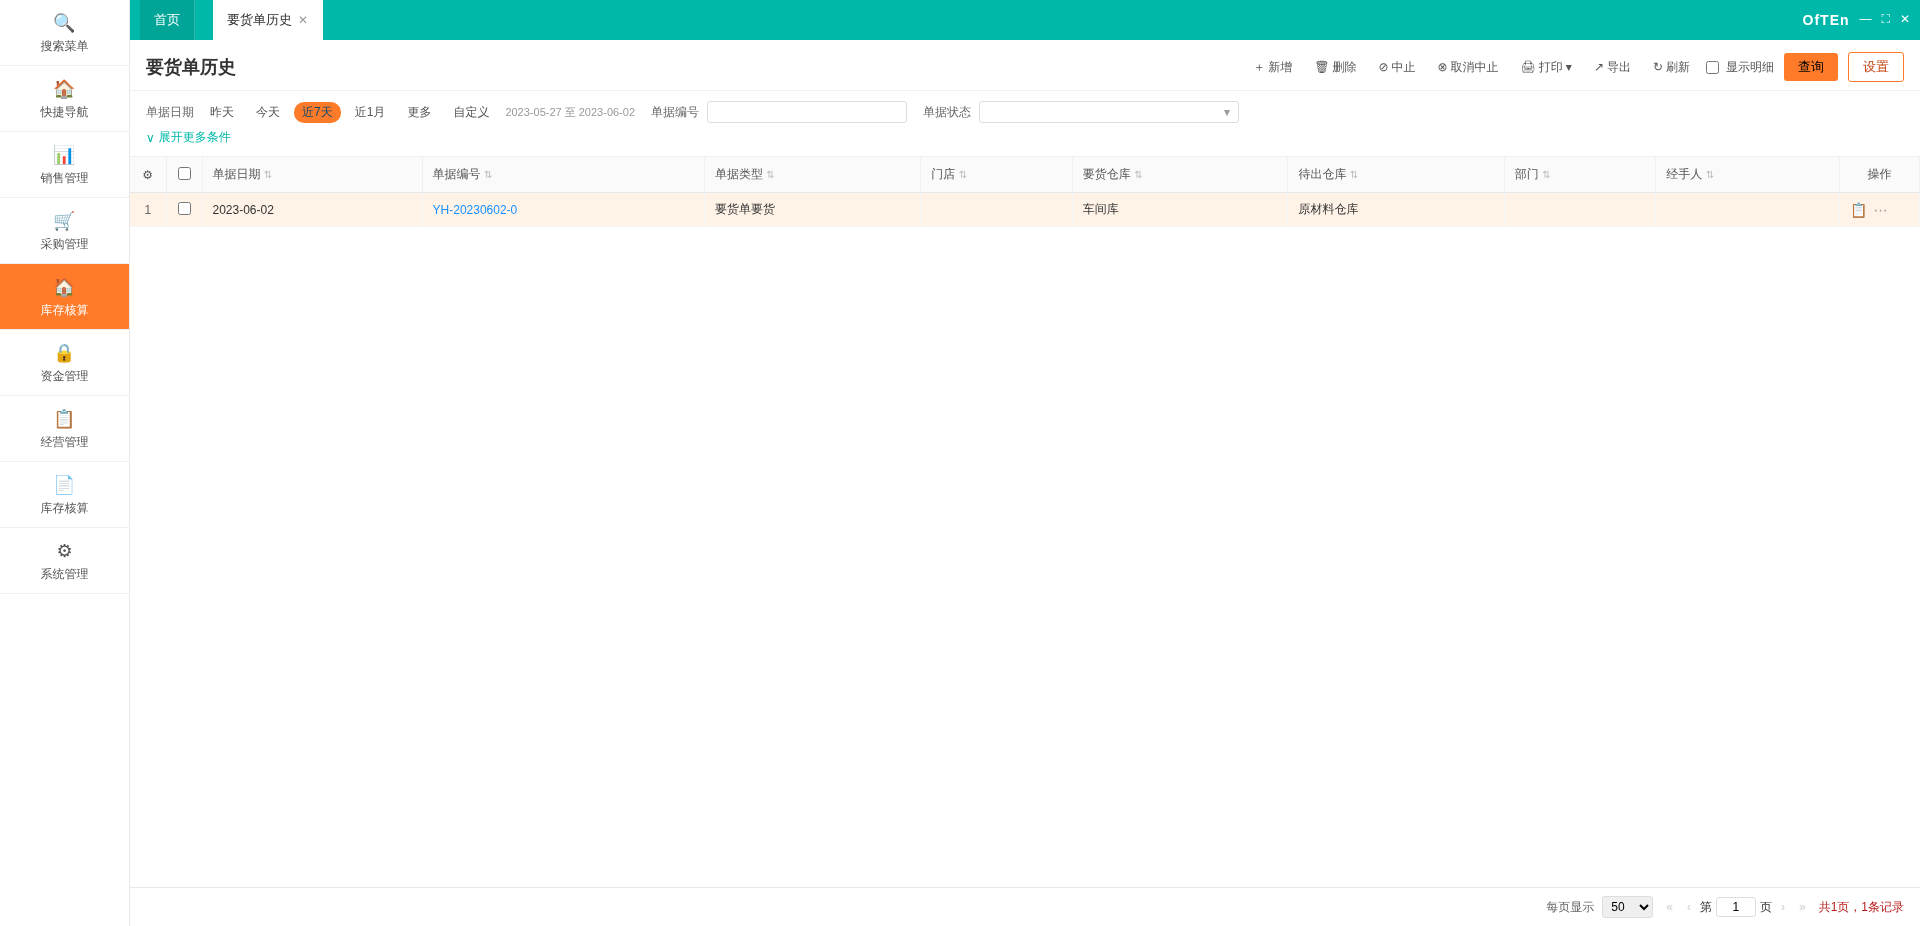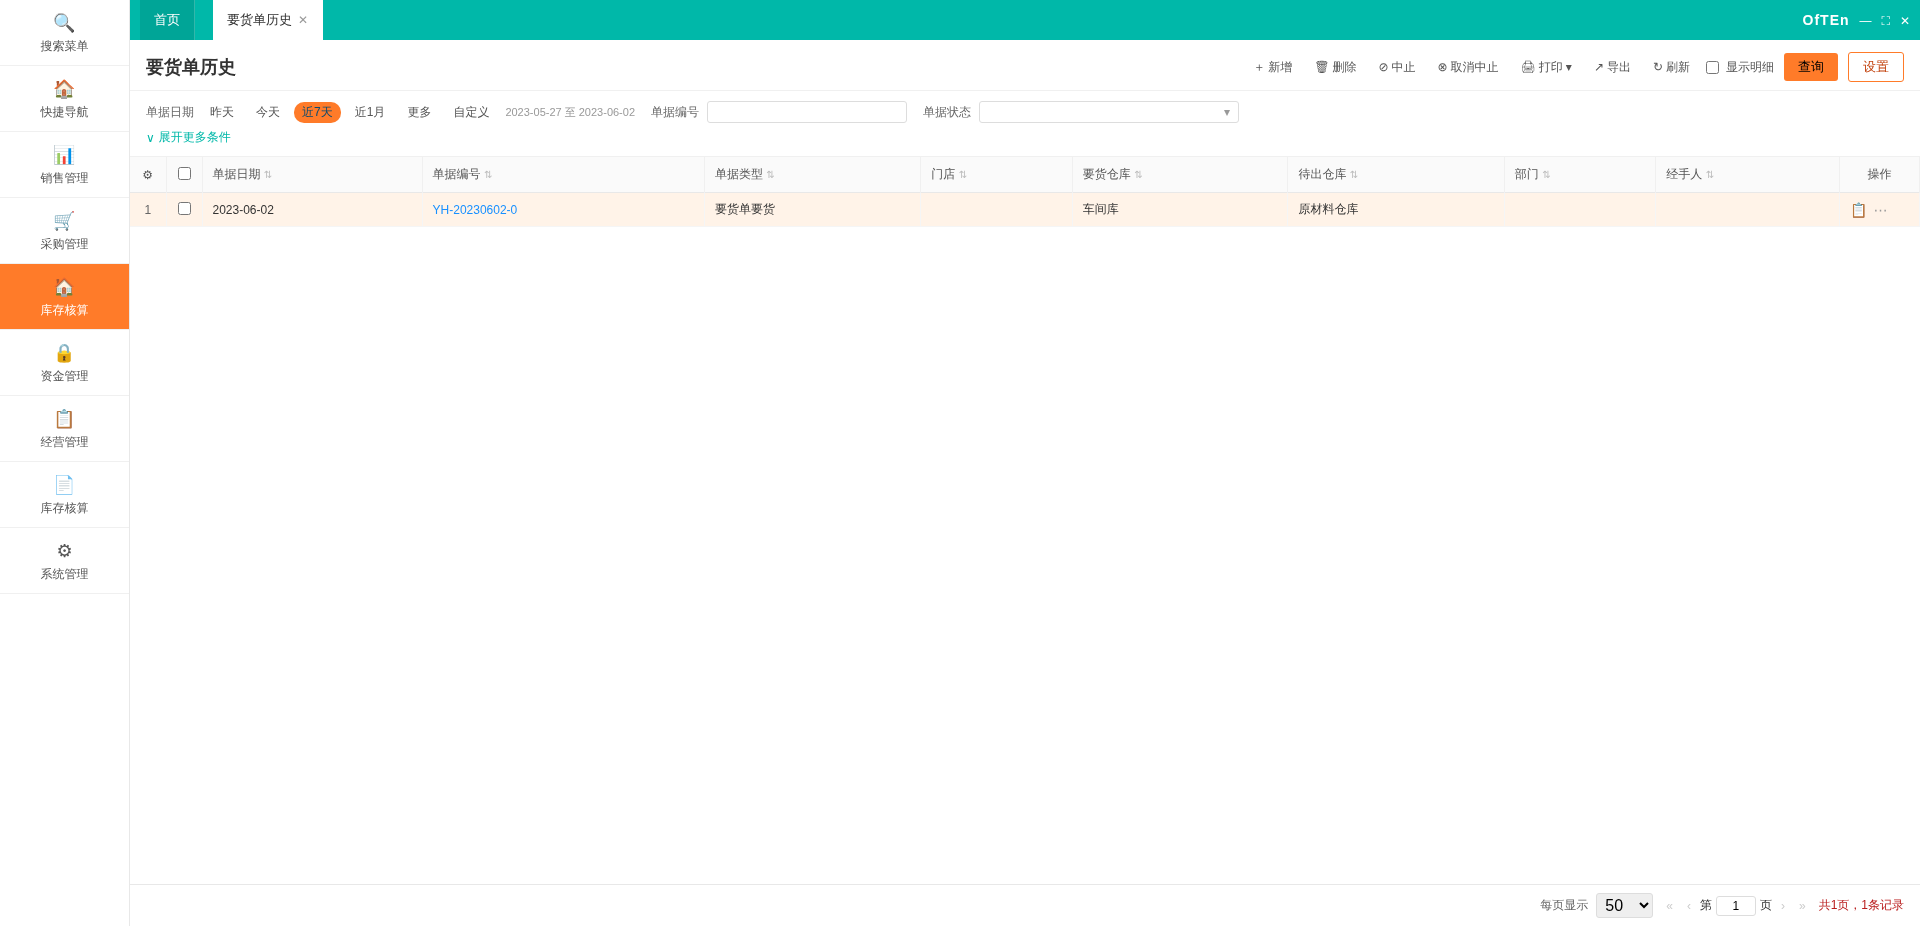--- a/index.html
+++ b/index.html
@@ -56,21 +56,21 @@
       font-size: 13px;
       border-right: 1px solid rgba(255,255,255,0.2);
       gap: 6px;
     }
     .topbar-tab.home { background: rgba(0,0,0,0.1); }
     .topbar-tab.active { background: #fff; color: #333; }
     .topbar-close { font-size: 12px; cursor: pointer; color: #999; }
     .topbar-right {
       margin-left: auto;
       display: flex;
-      align-items: flex-end;
+      align-items: flex-start;
       gap: 10px;
       color: #fff;
       font-size: 12px;
     }
     .topbar-right span { cursor: pointer; }
 
     
     .content {
       flex: 1;
       background: #fff;
@@ -243,21 +243,21 @@
       background: #fff;
       font-size: 12px;
       gap: 8px;
       flex-shrink: 0;
     }
     .pagination-label { color: #666; }
     .page-size-select {
       border: 1px solid #ddd;
       border-radius: 3px;
       padding: 2px 4px;
-      font-size: 16px;
+      font-size: 12px;
     }
     .page-nav {
       display: flex;
       align-items: center;
       gap: 4px;
     }
     .page-nav-btn {
       cursor: pointer;
       color: #666;
       padding: 2px 5px;

